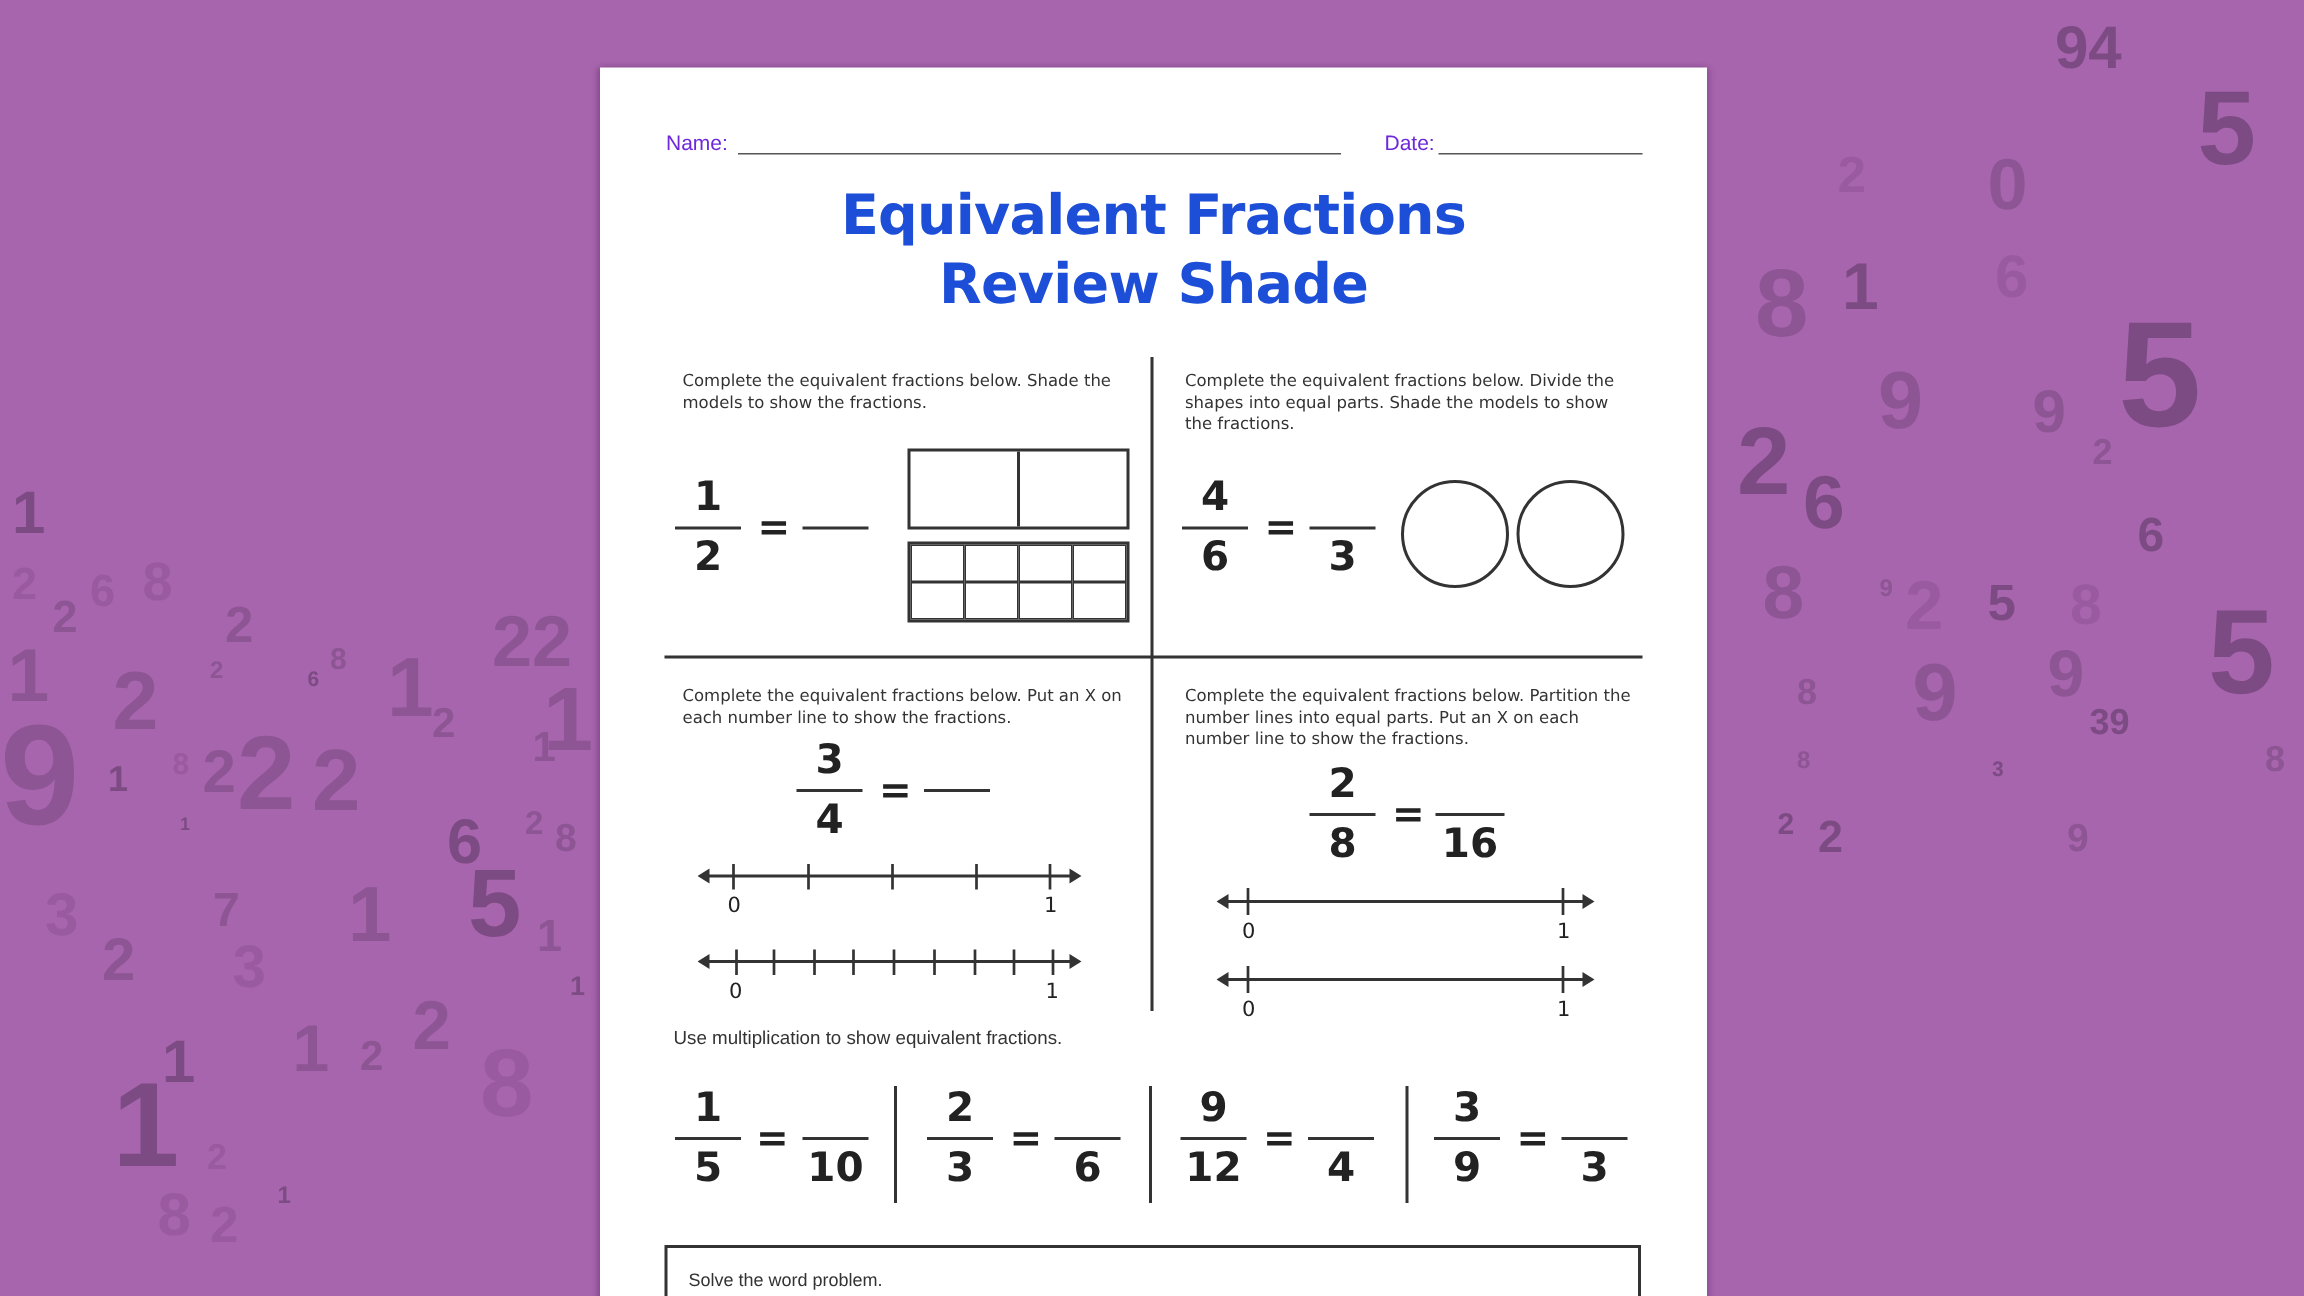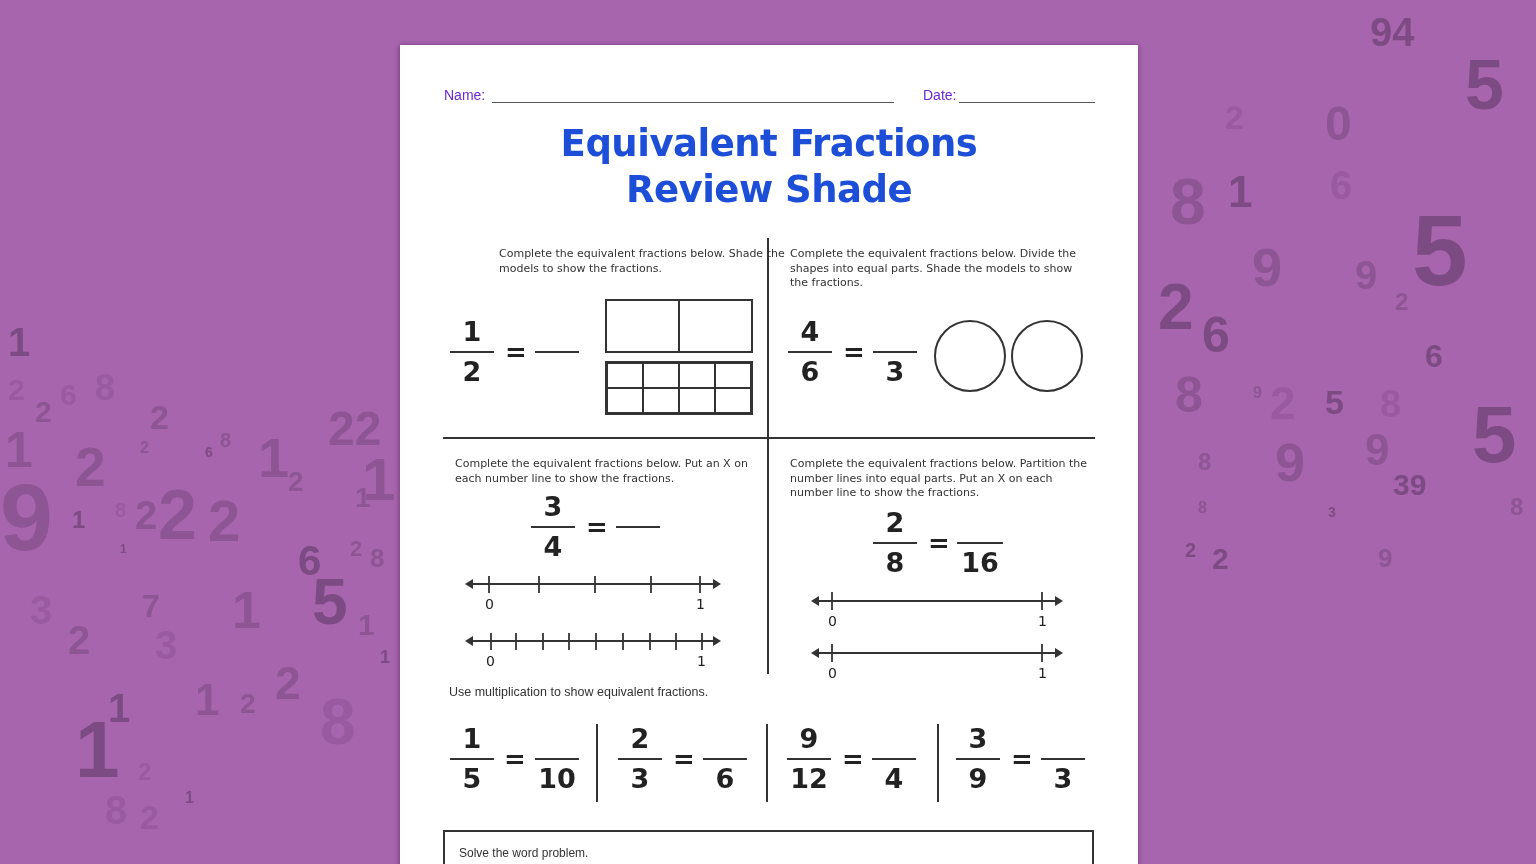--- a/index.html
+++ b/index.html
@@ -107,21 +107,21 @@
     <span class="bg-digit" style="left: 1425px; top: 340px; font-size: 32px;">6</span>
     <span class="bg-digit mid" style="left: 1175px; top: 370px; font-size: 50px;">8</span>
     <span class="bg-digit" style="left: 1325px; top: 385px; font-size: 34px;">5</span>
     <span class="bg-digit mid" style="left: 1253px; top: 385px; font-size: 16px;">9</span>
     <span class="bg-digit faint" style="left: 1270px; top: 380px; font-size: 46px;">2</span>
     <span class="bg-digit faint" style="left: 1380px; top: 385px; font-size: 38px;">8</span>
     <span class="bg-digit" style="left: 1472px; top: 395px; font-size: 80px;">5</span>
     <span class="bg-digit mid" style="left: 1275px; top: 435px; font-size: 54px;">9</span>
     <span class="bg-digit mid" style="left: 1365px; top: 428px; font-size: 44px;">9</span>
     <span class="bg-digit mid" style="left: 1198px; top: 450px; font-size: 24px;">8</span>
-    <span class="bg-digit" style="left: 1393px; top: 470px; font-size: 30px;">39</span>
+    <span class="bg-digit" style="left: 1393px; top: 470px; font-size: 24px;">39</span>
     <span class="bg-digit mid" style="left: 1198px; top: 500px; font-size: 16px;">8</span>
     <span class="bg-digit" style="left: 1328px; top: 505px; font-size: 14px;">3</span>
     <span class="bg-digit" style="left: 1185px; top: 540px; font-size: 20px;">2</span>
     <span class="bg-digit" style="left: 1212px; top: 544px; font-size: 30px;">2</span>
     <span class="bg-digit mid" style="left: 1378px; top: 545px; font-size: 26px;">9</span>
     <span class="bg-digit mid" style="left: 1510px; top: 495px; font-size: 24px;">8</span>
   </div>
 
 <div class="sheet">
 
@@ -131,21 +131,21 @@
   <div class="abs hdr-line" style="left:559px; top:57px; width:136px;"></div>
 
   <div class="abs title" style="top:76px;">
     <div>Equivalent Fractions</div>
     <div>Review Shade</div>
   </div>
 
   <div class="abs divider-v" style="left:367px; top:193px; height:436px;"></div>
   <div class="abs divider-h" style="left:43px; top:392px; width:652px;"></div>
 
-  <div class="abs instr" style="left:55px; top:202px; width:300px;margin-left:44px;">Complete the equivalent fractions below. Shade the models to show the fractions.</div>
+  <div class="abs instr" style="left:55px; top:202px; width:300px;">Complete the equivalent fractions below. Shade the models to show the fractions.</div>
   <div class="abs frac" style="left:50px; top:272px; width:44px;">
     <span class="num">1</span>
     <span class="bar"></span>
     <span class="den">2</span>
   </div>
   <span class="abs eq" style="left:105px; top:292px;">=</span>
   <div class="abs frac" style="left:135px; top:272px; width:44px;">
     <span class="num"></span>
     <span class="bar"></span>
     <span class="den"></span>

